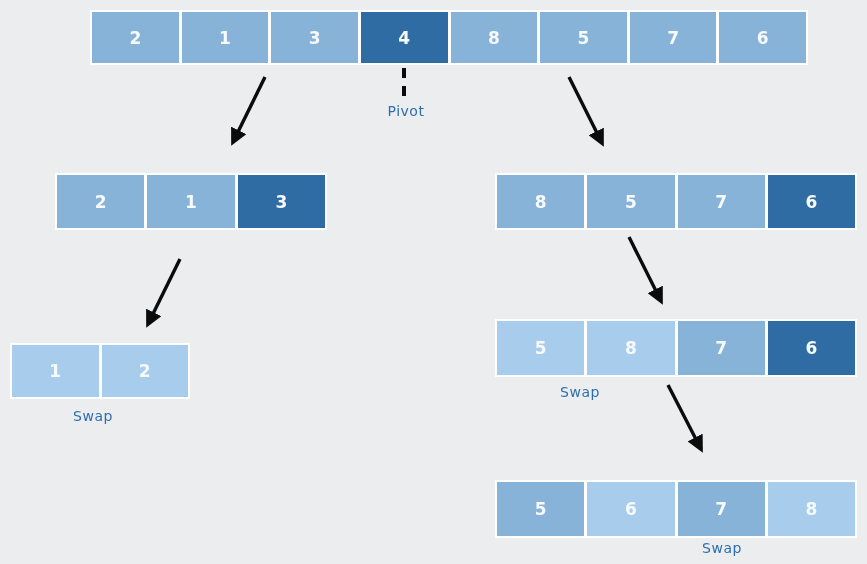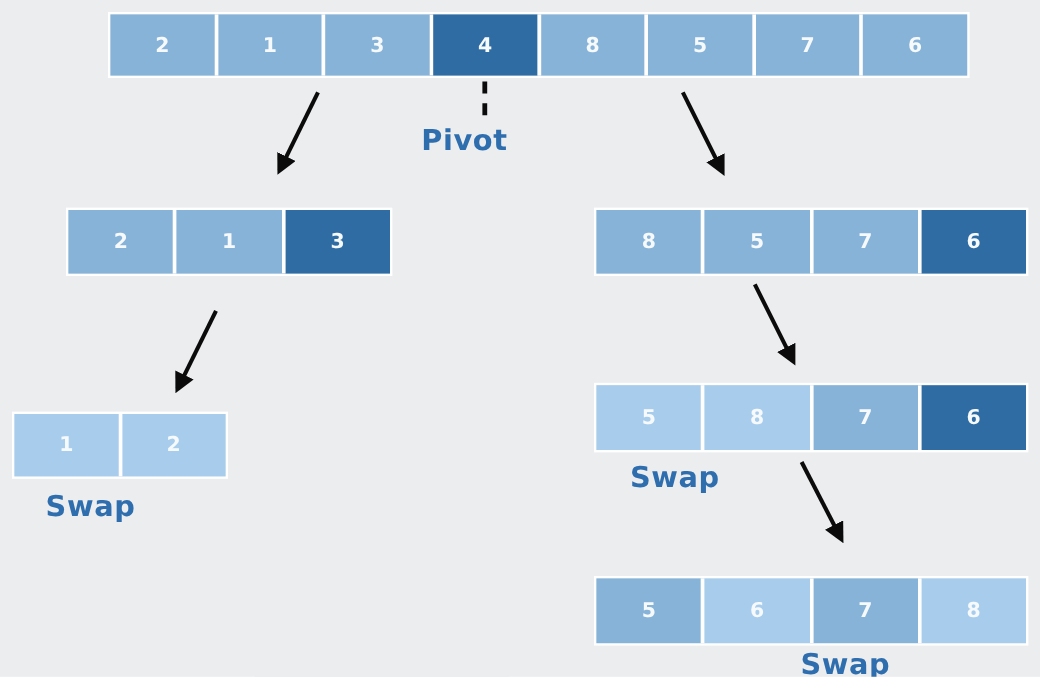--- a/index.html
+++ b/index.html
@@ -44,24 +44,24 @@
     font-weight: bold;
     border-left: 3px solid var(--cell-border, #ffffff);
   }
   .cell:first-child { border-left: none; }
   .cell.m { background: var(--cell-medium, #86b3d7); }
   .cell.l { background: var(--cell-light, #a8cdec); }
   .cell.d { background: var(--cell-dark, #2f6ca4); }
   .lbl {
     position: absolute;
     width: 110px;
-    text-align: left;
+    text-align: center;
     color: var(--label-text, #2f6eae);
-    font-size: 24px;
-    font-weight: bold;
+    font-size: 14px;
+    font-weight: normal;
     letter-spacing: 0.5px;
   }
 </style>
 </head>
 <body>
 
 <div class="stage">
 
   <svg class="overlay" viewBox="0 0 867 564" xmlns="http://www.w3.org/2000/svg">
     <defs>

